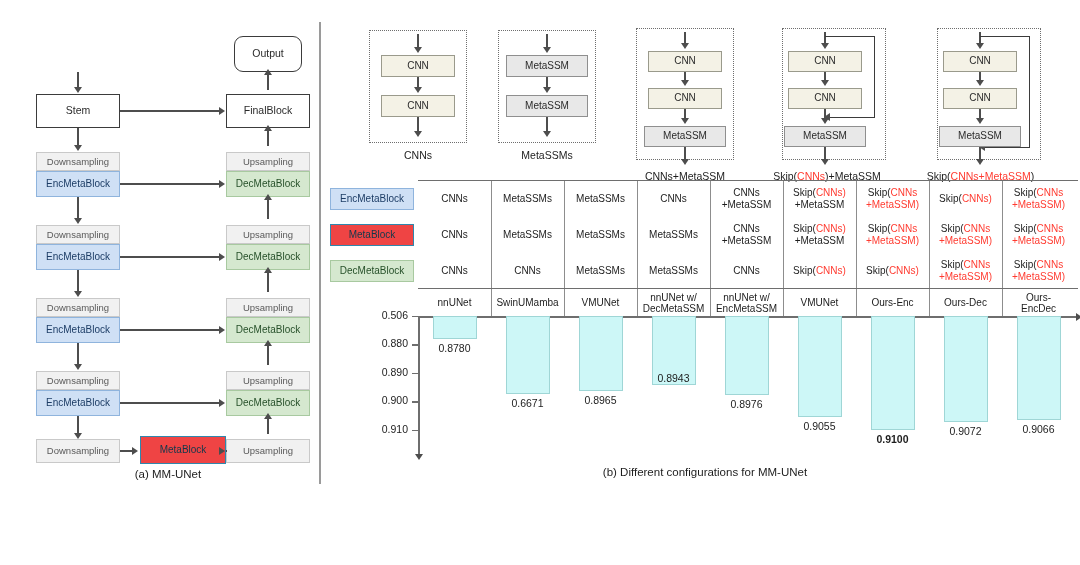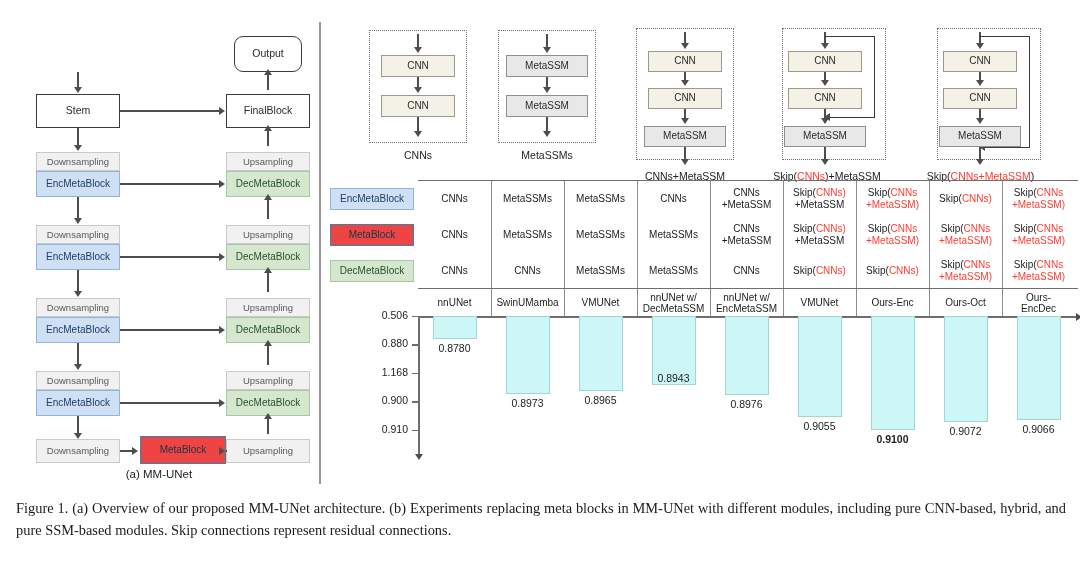--- a/index.html
+++ b/index.html
@@ -189,21 +189,21 @@
     <span>Upsampling</span>
     </div>
   <div class="arrh" style="left:120px;top:450.3px;width:13px;"></div>
   <div class="ahead-r" style="left:132px;top:447px;"></div>
   <div class="arrh" style="left:226px;top:450.3px;width:-6px;"></div>
   <div class="arrh" style="left:226px;top:450.3px;width:0px;"></div>
   <div class="arrh" style="left:227px;top:450.3px;width:0px;"></div>
   <div class="arrh" style="left:226px;top:450.3px;width:1px;"></div>
   <div class="ahead-r" style="left:219px;top:447px;"></div>
 
-  <div class="subcap" style="left:0px;top:468px;width:318px;">(a) MM-UNet</div>
+  <div class="subcap" style="left:0px;top:468px;width:318px;padding-left:9px;">(a) MM-UNet</div>
 
   <div class="divider"></div>
 
   <div class="modwrap" style="left:355px;top:30px;width:126px;height:150px;">
     <div class="dash" style="left:14px;top:0px;width:98px;height:113px;"></div>
     <div class="arr" style="left:62.3px;top:4px;height:14px;"></div>
     <div class="ahead-d" style="left:59px;top:17px;"></div>
     <div class="box cnnb" style="left:26px;top:25px;width:74px;height:22px;">
       <span>CNN</span>
       </div>
@@ -443,63 +443,63 @@
         <div class="hdr" style="left: 380px; top: 110px; width: 73px; height: 26px;">
           <div>nnUNet w/<br>EncMetaSSM</div>
         </div>
         <div class="hdr" style="left: 453px; top: 110px; width: 73px; height: 26px;">
           <div>VMUNet</div>
         </div>
         <div class="hdr" style="left: 526px; top: 110px; width: 73px; height: 26px;">
           <div>Ours-Enc</div>
         </div>
         <div class="hdr" style="left: 599px; top: 110px; width: 73px; height: 26px;">
-          <div>Ours-Oct</div>
+          <div>Ours-Dec</div>
         </div>
         <div class="hdr" style="left: 672px; top: 110px; width: 73px; height: 26px;">
           <div>Ours-<br>EncDec</div>
         </div>
       </div>
   </div>
 
   <div class="chart" style="left:330px;top:316px;width:750px;height:150px;">
     <div class="axisv" style="left:88px;top:0px;height:140px;"></div>
     <div class="ahead-d" style="left:84.6px;top:138px;"></div>
     <div class="axish" style="left:88px;top:0px;width:660px;"></div>
     <div class="ahead-r" style="left:746px;top:-3.3px;"></div>
     <div id="chart-ticks">
         <div class="tick" style="left: 82px; top: 0px;"></div>
         <div class="ticklab" style="left: 20px; top: -7px; width: 58px;">0.506</div>
         <div class="tick" style="left: 82px; top: 28.4444px;"></div>
         <div class="ticklab" style="left: 20px; top: 21.4444px; width: 58px;">0.880</div>
         <div class="tick" style="left: 82px; top: 56.8889px;"></div>
-        <div class="ticklab" style="left: 20px; top: 49.8889px; width: 58px;">1.168</div>
+        <div class="ticklab" style="left: 20px; top: 49.8889px; width: 58px;">0.890</div>
         <div class="tick" style="left: 82px; top: 85.3333px;"></div>
         <div class="ticklab" style="left: 20px; top: 78.3333px; width: 58px;">0.900</div>
         <div class="tick" style="left: 82px; top: 113.778px;"></div>
         <div class="ticklab" style="left: 20px; top: 106.778px; width: 58px;">0.910</div>
       </div>
     <div id="chart-bars">
         <div class="bar" style="left: 102.5px; top: 0px; width: 44px; height: 22.7556px; background: rgb(205, 247, 247); border-color: rgb(159, 214, 214);"></div>
         <div class="barval" style="left: 88.5px; top: 25.7556px; width: 72px;">0.8780</div>
         <div class="bar" style="left: 175.5px; top: 0px; width: 44px; height: 77.6533px; background: rgb(205, 247, 247); border-color: rgb(159, 214, 214);"></div>
-        <div class="barval" style="left: 161.5px; top: 80.6533px; width: 72px;">0.8973</div>
+        <div class="barval" style="left: 161.5px; top: 80.6533px; width: 72px;">0.6671</div>
         <div class="bar" style="left: 248.5px; top: 0px; width: 44px; height: 75.3778px; background: rgb(205, 247, 247); border-color: rgb(159, 214, 214);"></div>
         <div class="barval" style="left: 234.5px; top: 78.3778px; width: 72px;">0.8965</div>
         <div class="bar" style="left: 321.5px; top: 0px; width: 44px; height: 69.12px; background: rgb(205, 247, 247); border-color: rgb(159, 214, 214);"></div>
         <div class="barval" style="left: 307.5px; top: 56px; width: 72px;">0.8943</div>
         <div class="bar" style="left: 394.5px; top: 0px; width: 44px; height: 78.5067px; background: rgb(205, 247, 247); border-color: rgb(159, 214, 214);"></div>
         <div class="barval" style="left: 380.5px; top: 81.5067px; width: 72px;">0.8976</div>
         <div class="bar" style="left: 467.5px; top: 0px; width: 44px; height: 100.978px; background: rgb(205, 247, 247); border-color: rgb(159, 214, 214);"></div>
         <div class="barval" style="left: 453.5px; top: 103.978px; width: 72px;">0.9055</div>
         <div class="bar" style="left: 540.5px; top: 0px; width: 44px; height: 113.778px; background: rgb(205, 247, 247); border-color: rgb(159, 214, 214);"></div>
         <div class="barval best" style="left: 526.5px; top: 116.778px; width: 72px;">0.9100</div>
         <div class="bar" style="left: 613.5px; top: 0px; width: 44px; height: 105.813px; background: rgb(205, 247, 247); border-color: rgb(159, 214, 214);"></div>
         <div class="barval" style="left: 599.5px; top: 108.813px; width: 72px;">0.9072</div>
         <div class="bar" style="left: 686.5px; top: 0px; width: 44px; height: 104.107px; background: rgb(205, 247, 247); border-color: rgb(159, 214, 214);"></div>
         <div class="barval" style="left: 672.5px; top: 107.107px; width: 72px;">0.9066</div>
       </div>
   </div>
 
-
-  <div class="caption">Figure 1.  (a) Overview of our proposed MM-UNet architecture.  (b) Experiments replacing meta blocks in MM-UNet with different modules, including pure CNN-based, hybrid, and pure SSM-based modules. Skip connections represent residual connections.</div>
+  <div class="subcap" style="left:330px;top:466px;width:750px;">(b) Different configurations for MM-UNet</div>
+
 
 </div>
 
 </body></html>

